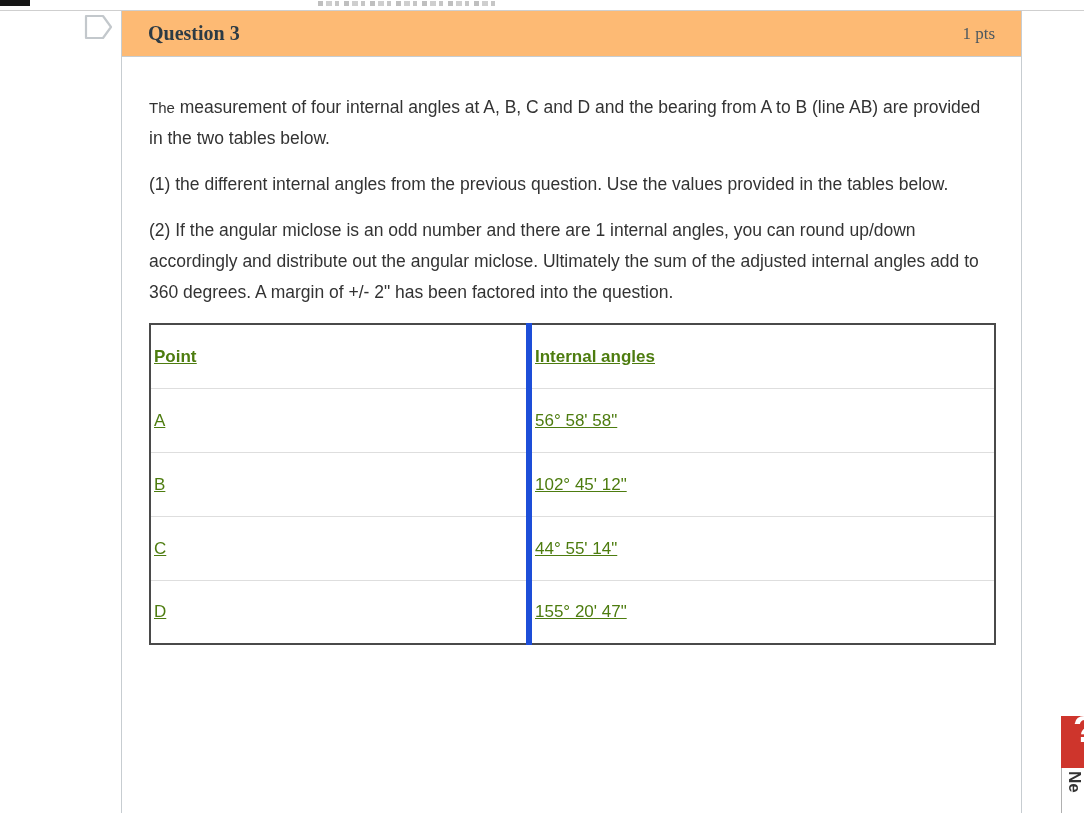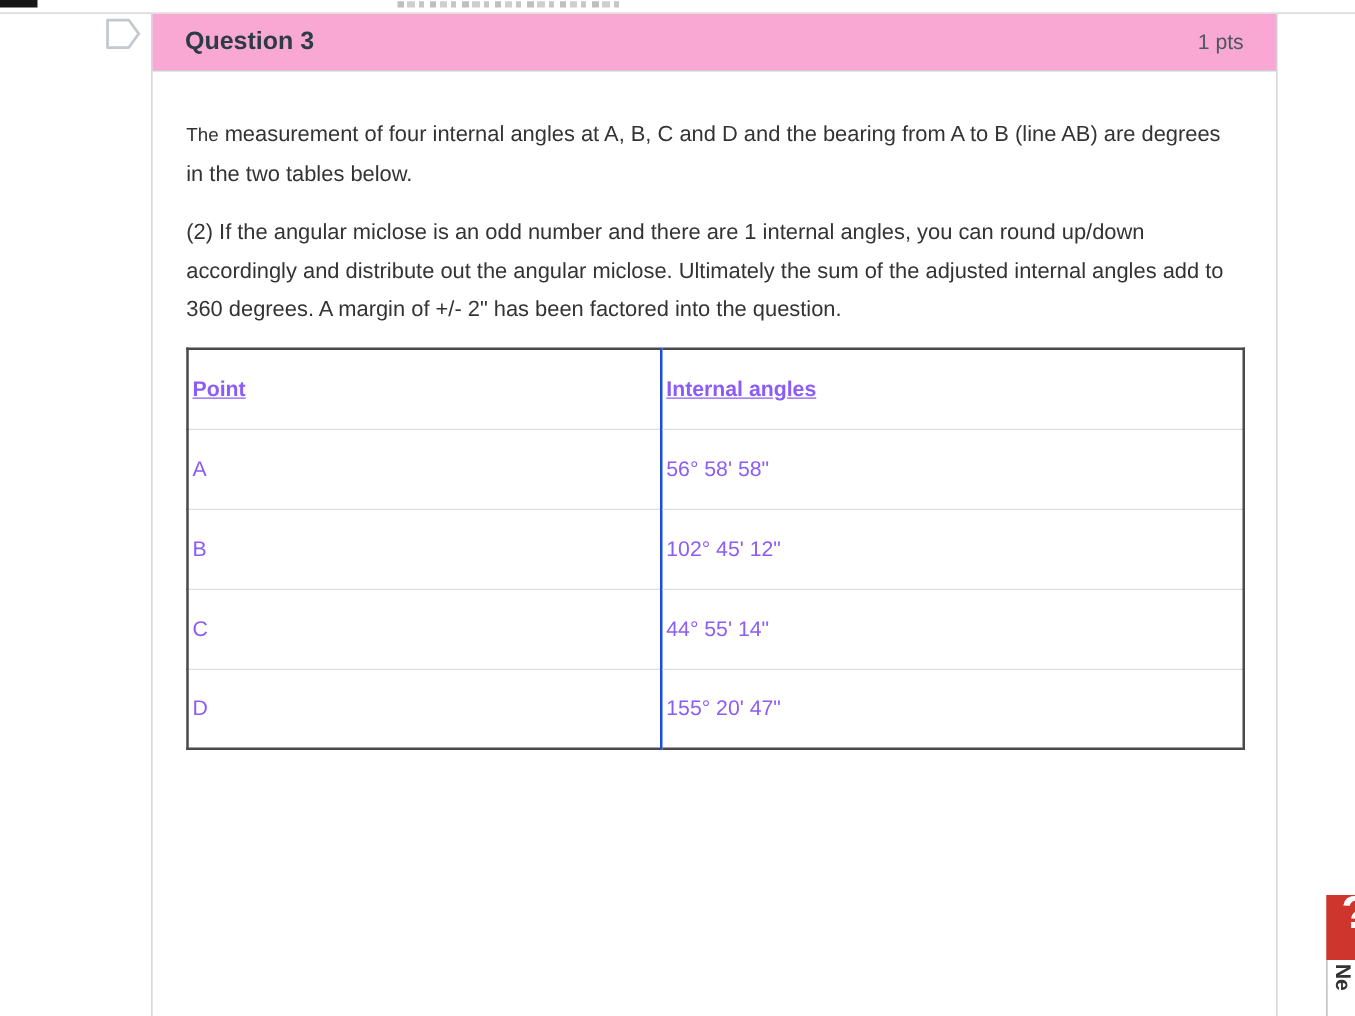--- a/index.html
+++ b/index.html
@@ -43,26 +43,27 @@
   
   .question-box {
     position: absolute; left: 121px; top: 11px;
     width: 901px; height: 802px;
     background: #ffffff;
     border-left: 1px solid #c7cdd1;
     border-right: 1px solid #c7cdd1;
   }
   .question-header {
     height: 46px;
-    background: #f9a8d4;
+    background: #fdba74;
     border-bottom: 1px solid #c7cdd1;
     display: flex;
     align-items: center;
     justify-content: space-between;
     padding: 0 26px;
+    font-family: Liberation Serif, serif;
   }
   .question-title {
     font-size: 20px;
     font-weight: 700;
     color: #2d3b45;
   }
   .question-pts {
     font-size: 17px;
     color: #4c5860;
   }
@@ -76,38 +77,39 @@
   .question-content p { margin: 0 0 15px 0; }
   .small-lead { font-size: 15px; }
 
   
   table.angles-table {
     border-collapse: collapse;
     width: 847px;
     margin-top: 2px;
     border: 2px solid #4a4a4a;
     table-layout: fixed;
-    color: #8b5cf6;
+    color: #4d7c0f;
+    text-decoration: underline;
   }
   table.angles-table col.col-point { width: 379px; }
   table.angles-table th, table.angles-table td {
     height: 64px;
     text-align: left;
     vertical-align: middle;
     padding: 0 4px 0 3px;
     font-size: 17px;
     font-weight: 400;
   }
   table.angles-table th {
     font-weight: 700;
     text-decoration: underline;
     height: 64px;
   }
   table.angles-table th + th,
-  table.angles-table td + td { border-left: 2px solid #1d4ed8; }
+  table.angles-table td + td { border-left: 6px solid #1d4ed8; }
   table.angles-table tbody tr td,
   table.angles-table tbody tr th { border-top: 1px solid #dedede; }
 
   
   .help-tab {
     position: absolute; left: 1061px; top: 716px;
     width: 40px; height: 52px;
     background: #ce352c;
     overflow: hidden;
     cursor: pointer;
@@ -151,23 +153,24 @@
   </span>
 </button>
 
 <div class="question-box">
   <div class="question-header">
     <span class="question-title">Question 3</span>
     <span class="question-pts">1 pts</span>
   </div>
 
   <div class="question-content">
-    <p><span class="small-lead">The</span><span> measurement of four internal angles at A, B, C and D and the bearing from A to B (line AB) are degrees in the two tables below.</span></p>
-
-
+    <p><span class="small-lead">The</span><span> measurement of four internal angles at A, B, C and D and the bearing from A to B (line AB) are provided in the two tables below.</span></p>
+
+
+    <p>(1) the different internal angles from the previous question. Use the values provided in the tables below.</p>
 
     <p>(2) If the angular miclose is an odd number and there are 1 internal angles, you can round up/down accordingly and distribute out the angular miclose. Ultimately the sum of the adjusted internal angles add to 360 degrees. A margin of +/- 2" has been factored into the question.</p>
 
     <table class="angles-table">
       <colgroup>
           <col class="col-point">
           <col>
         </colgroup>
       <thead>
         <tr>

